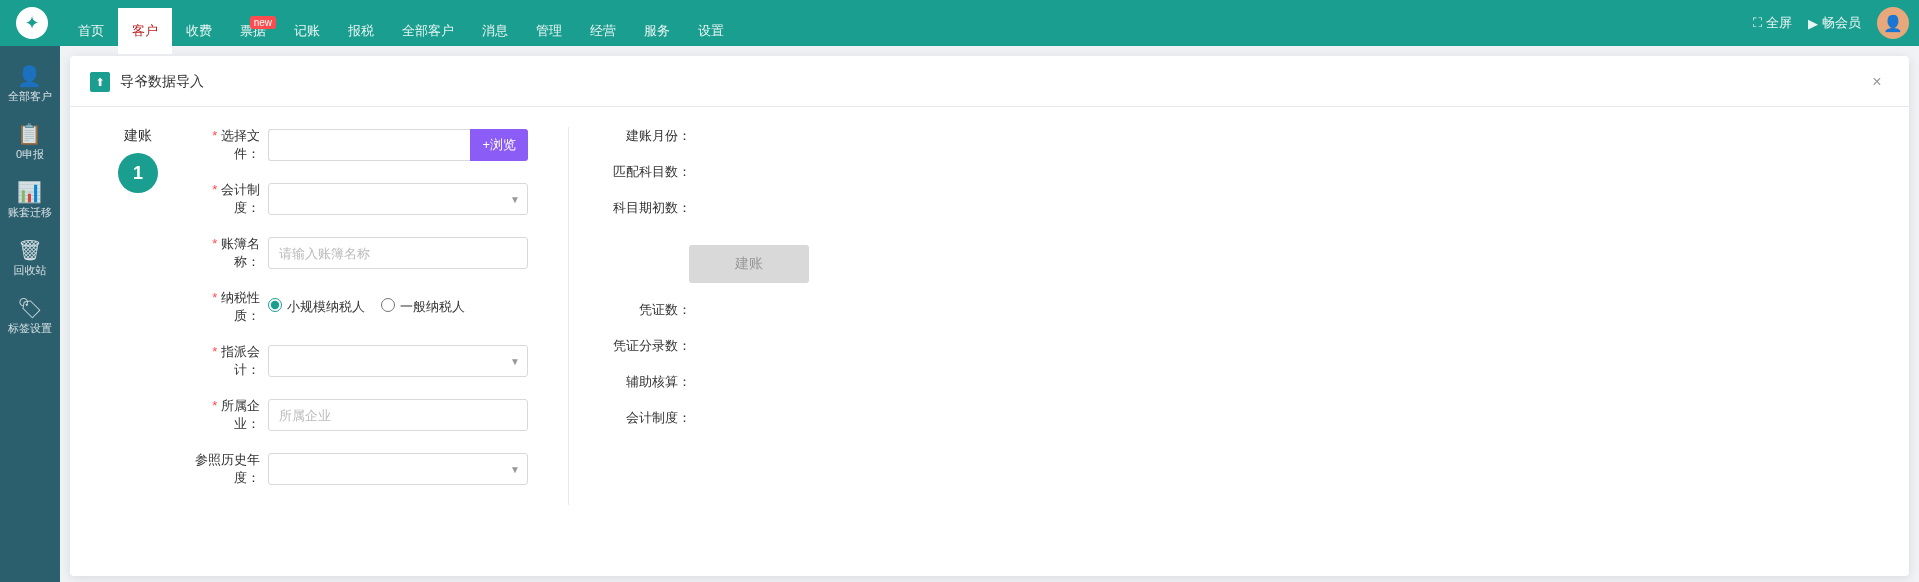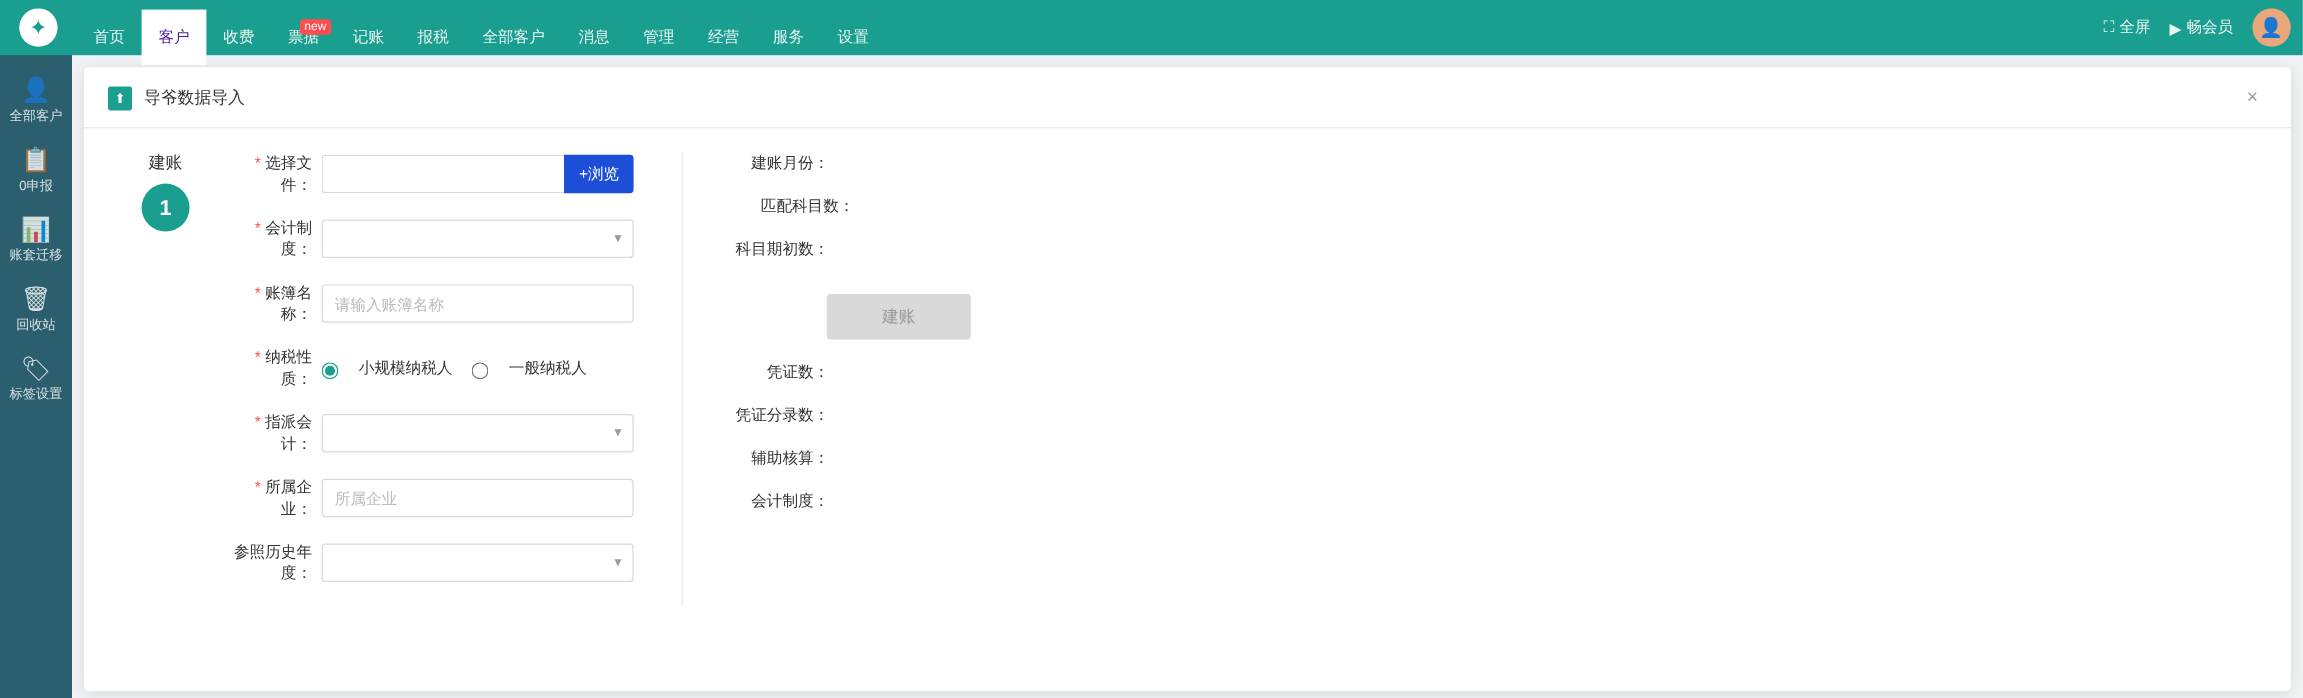--- a/index.html
+++ b/index.html
@@ -46,21 +46,21 @@
       padding: 0 14px;
       height: 46px;
       display: flex;
       align-items: center;
       cursor: pointer;
       font-size: 13px;
       position: relative;
     }
     .nav-item.active {
       background: white;
-      color: #4c1d95;
+      color: #b91c1c;
     }
     .nav-badge {
       background: #ff4d4f;
       color: white;
       font-size: 10px;
       padding: 1px 4px;
       border-radius: 3px;
       margin-left: 3px;
       position: absolute;
       top: 8px;
@@ -267,39 +267,39 @@
       height: 32px;
       border: 1px solid #d9d9d9;
       border-right: none;
       border-radius: 3px 0 0 3px;
       padding: 0 10px;
       font-size: 13px;
       outline: none;
     }
     .browse-btn {
       height: 32px;
-      background: #1d4ed8;
+      background: #8b5cf6;
       color: white;
       border: none;
       padding: 0 12px;
       border-radius: 0 3px 3px 0;
       cursor: pointer;
       font-size: 13px;
       white-space: nowrap;
     }
     .radio-group {
       display: flex;
       align-items: center;
       gap: 16px;
       flex: 1;
     }
     .radio-label {
       display: flex;
-      align-items: flex-end;
-      gap: 17px;
+      align-items: flex-start;
+      gap: 5px;
       cursor: pointer;
       font-size: 13px;
       color: #333;
     }
     .radio-input {
       accent-color: #1a9e8f;
       width: 14px;
       height: 14px;
     }
 
@@ -537,21 +537,21 @@
       <div class="form-divider"></div>
 
       <div class="right-form">
 
         <div class="form-row">
           <div class="form-label" style="width:90px;">建账月份：</div>
           <span></span>
         </div>
 
         <div class="form-row">
-          <div class="form-label" style="width:90px;margin-left:21px;">匹配科目数：</div>
+          <div class="form-label" style="width:90px;">匹配科目数：</div>
           <span></span>
         </div>
 
         <div class="form-row">
           <div class="form-label" style="width:90px;">科目期初数：</div>
           <span></span>
         </div>
 
         <div class="form-row" style="margin-bottom: 18px; margin-top: 10px;">
           <button class="build-btn">建账</button>

